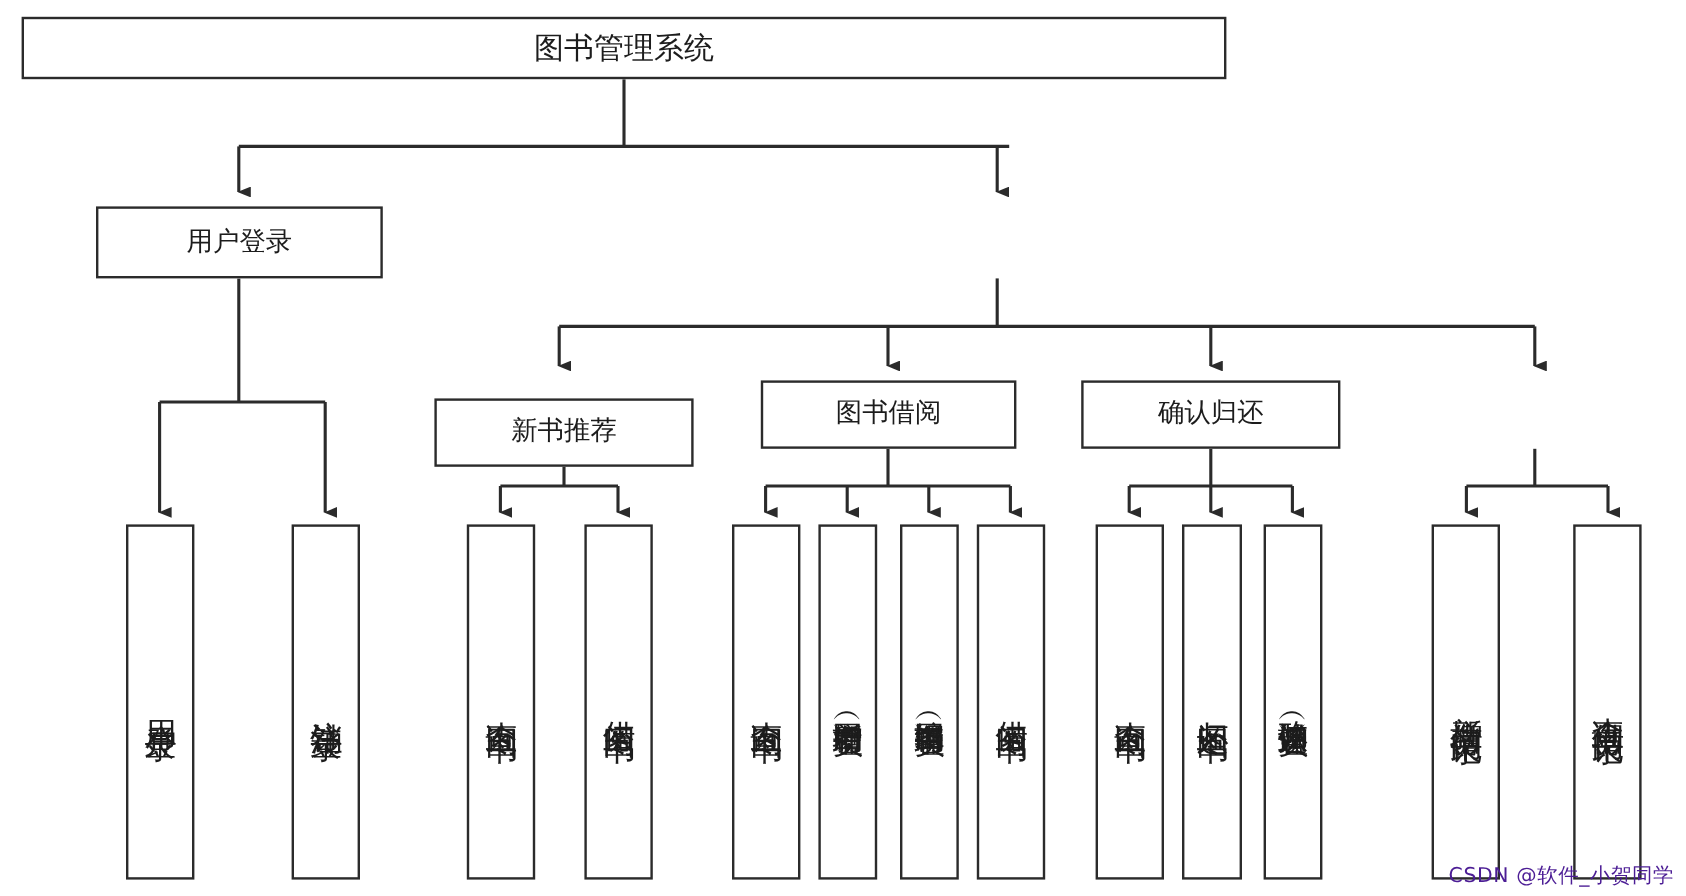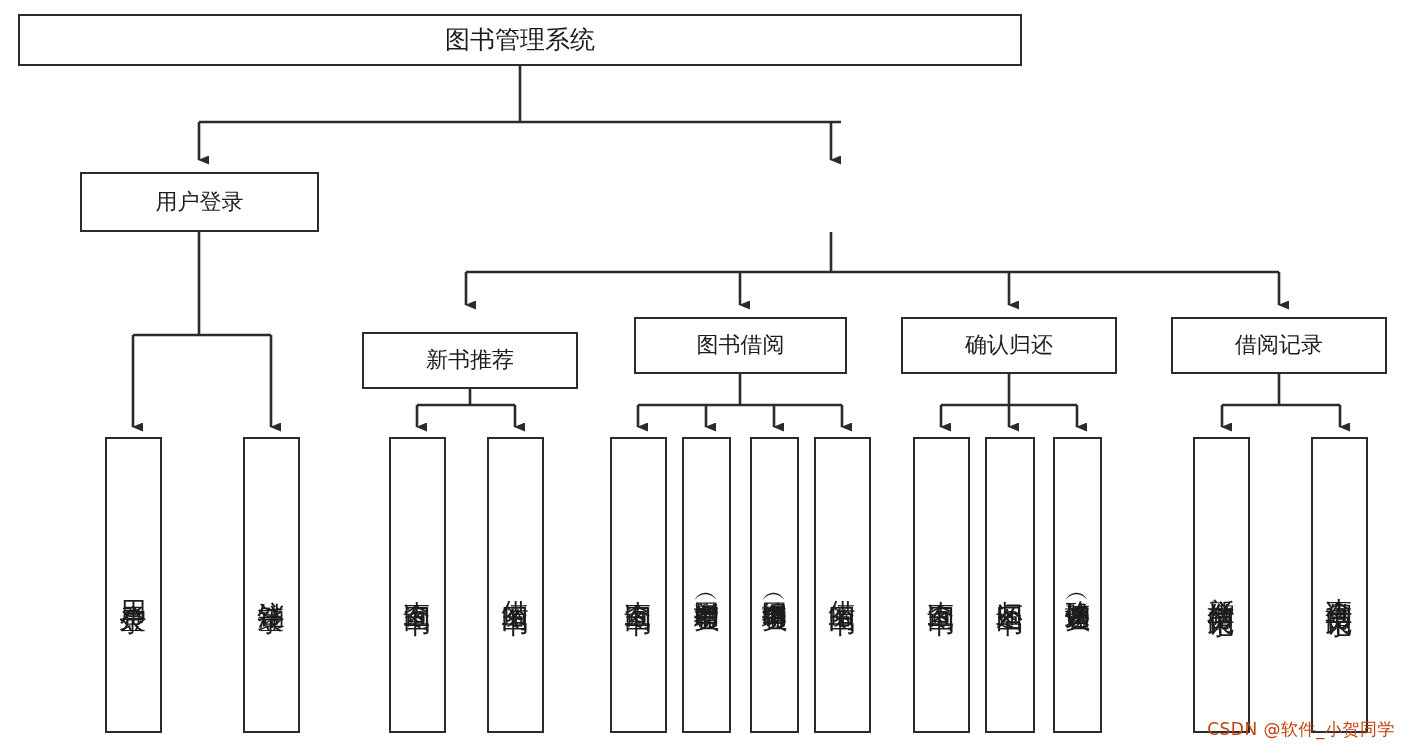--- a/index.html
+++ b/index.html
@@ -69,21 +69,21 @@
   }
   .level-3.narrow .node-label {
     font-size: 25px;
     letter-spacing: 1px;
   }
   #watermark {
     position: absolute;
     right: 10px;
     bottom: 6px;
     font-size: 17px;
-    color: #c2410c;
+    color: #4c1d95;
     z-index: 3;
     white-space: nowrap;
     letter-spacing: 0.5px;
   }
 </style>
 </head>
 <body>
 
 <div id="diagram-root">
 
@@ -147,23 +147,20 @@
 
   <div class="node level-2" style="left:362px; top:317px; width:216px; height:57px;margin-top:15px;">
     <span class="node-label">新书推荐</span>
   </div>
   <div class="node level-2" style="left:634px; top:317px; width:213px; height:57px;">
     <span class="node-label">图书借阅</span>
   </div>
   <div class="node level-2" style="left:901px; top:317px; width:216px; height:57px;">
     <span class="node-label">确认归还</span>
   </div>
-  <div class="node level-2" style="left:1171px; top:317px; width:216px; height:57px;">
-    <span class="node-label">借阅记录</span>
-  </div>
 
   <div class="node level-3" style="left:105px; top:437px; width:57px; height:296px;">
     <span class="node-label">用户登录</span>
   </div>
   <div class="node level-3" style="left:243px; top:437px; width:57px; height:296px;">
     <span class="node-label">注销登录</span>
   </div>
 
   <div class="node level-3" style="left:389px; top:437px; width:57px; height:296px;">
     <span class="node-label">查询图书</span>

